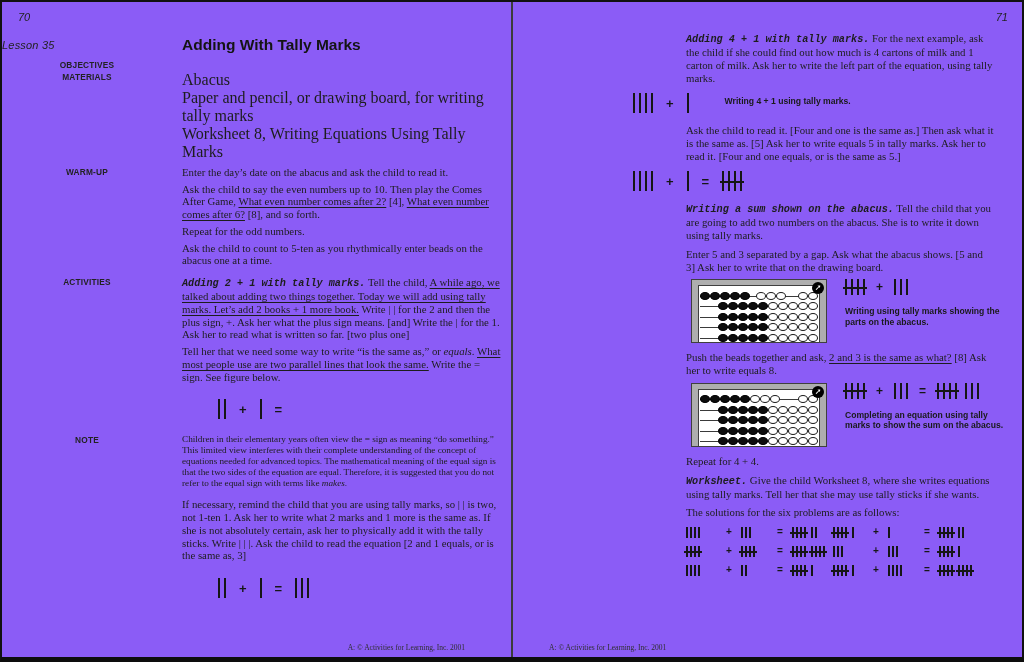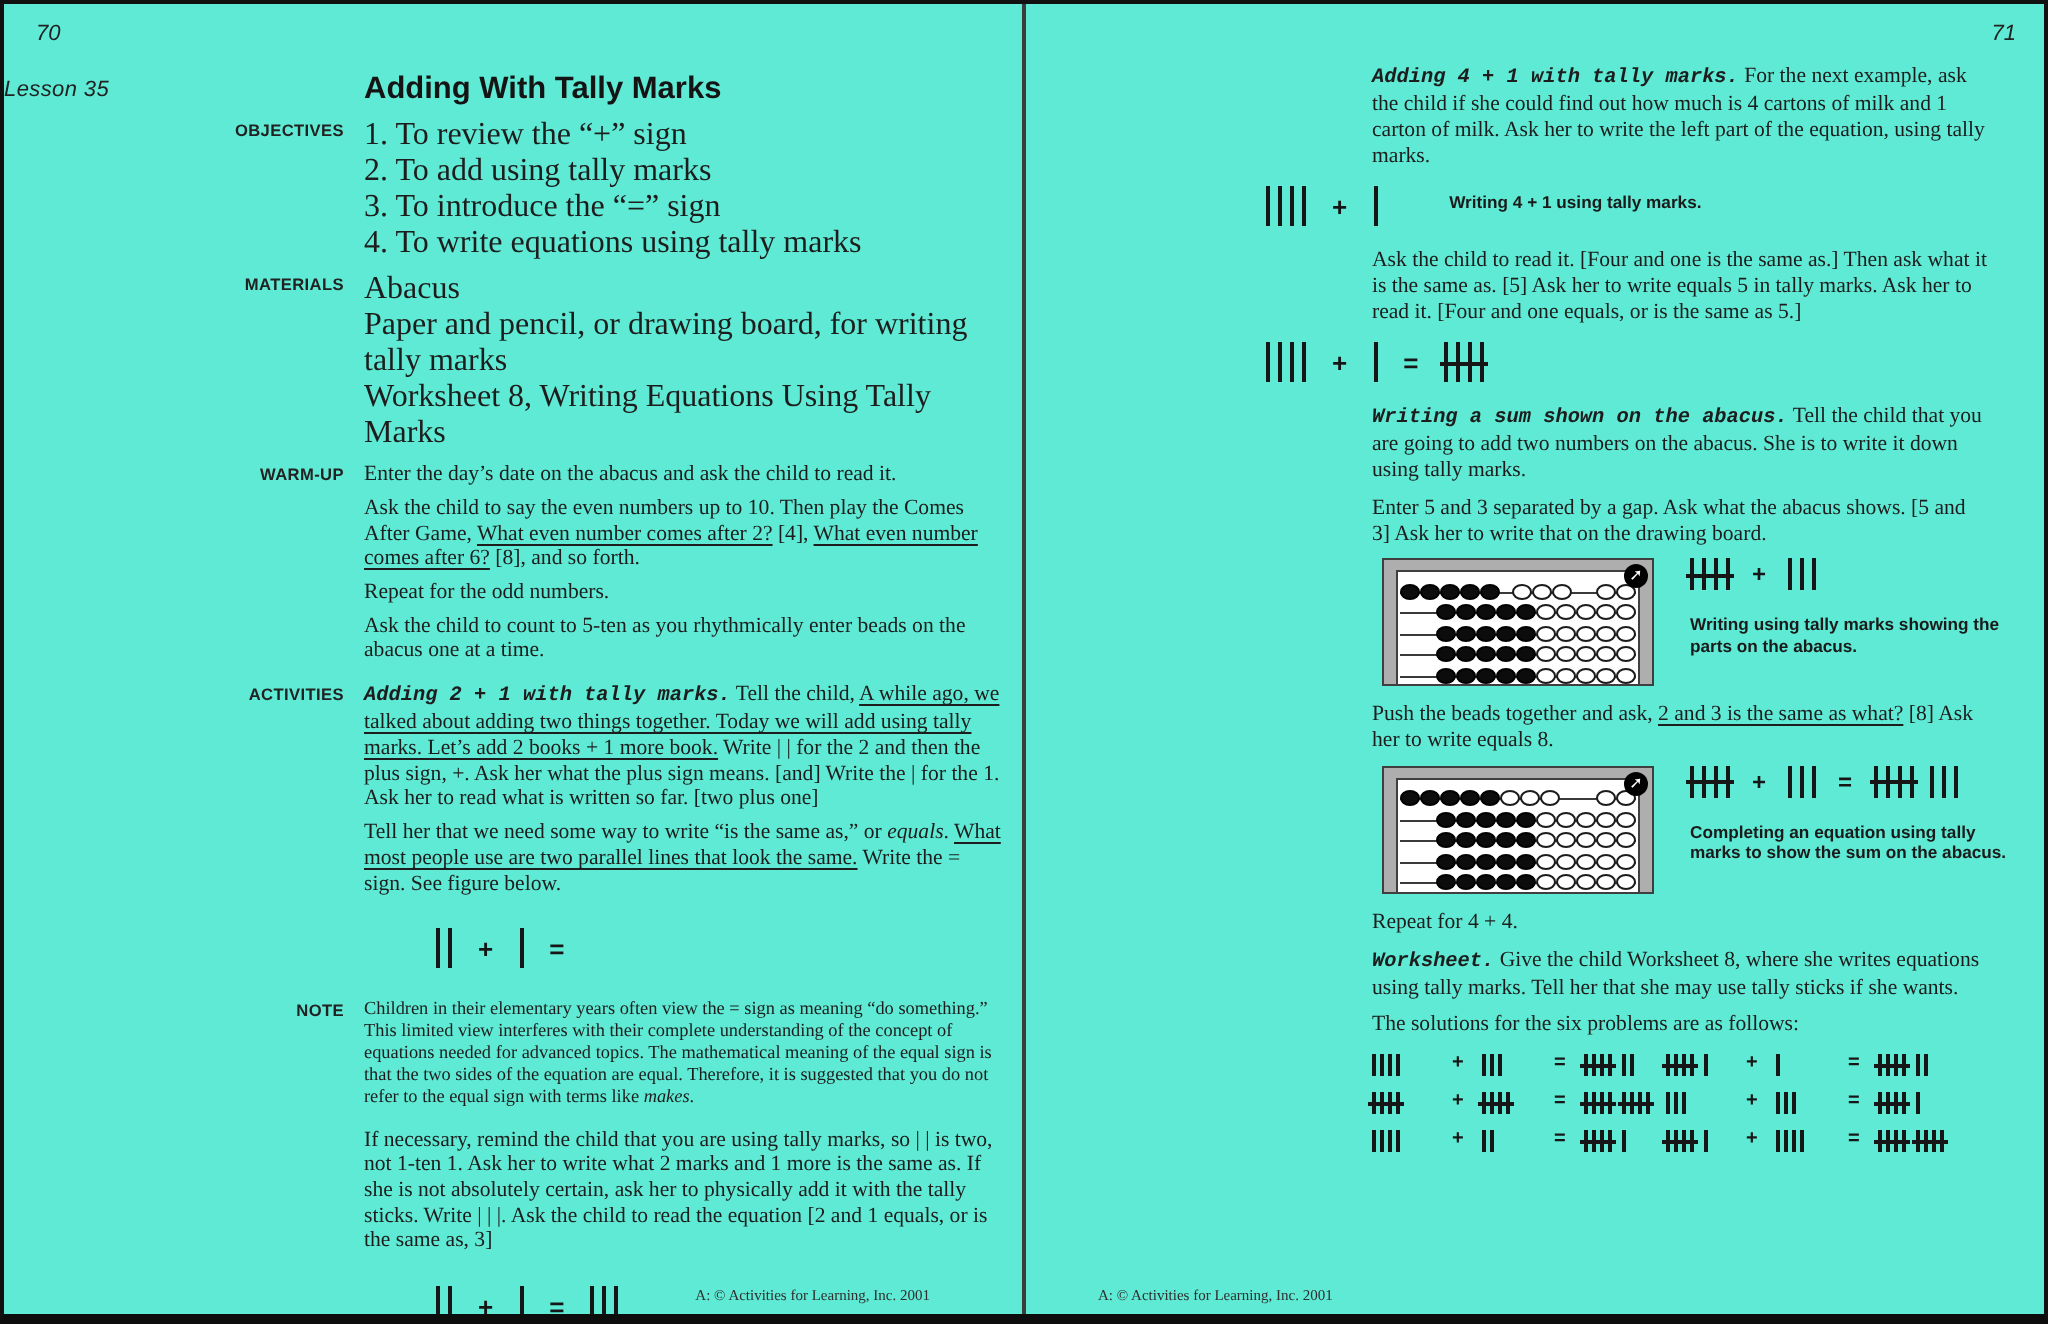--- a/index.html
+++ b/index.html
@@ -1,34 +1,34 @@
 <!DOCTYPE html>
 <html><head>
 <meta charset="utf-8">
 <style>
   html,body{margin:0;padding:0;background:#e8e8e8;}
   .sheet{
-    position:relative;width:1024px;height:662px;background:#5eead4;
+    position:relative;width:1024px;height:662px;background:#8b5cf6;
     box-sizing:border-box;border:2px solid #111;border-bottom:5px solid #0d0d0d;
     overflow:hidden;font-family:"Liberation Serif",serif;color:#1d1d1d;
   }
   .divider{position:absolute;left:509px;top:0;bottom:0;width:2px;background:#3c3c3c;}
   .page{position:absolute;top:0;bottom:0;}
   .page.left{left:0;width:509px;}
   .page.right{left:511px;width:511px;}
   .pgnum{position:absolute;top:9px;font:italic 400 11px "Liberation Sans",sans-serif;color:#222;}
   .pg-left{left:16px;}
   .pg-right{right:16px;}
   
   .lp-grid{
     position:absolute;left:0;top:34px;width:500px;
     display:grid;grid-template-columns:170px 320px;column-gap:10px;row-gap:0;
   }
   .lbl{
-    grid-column:1;text-align:right;font:700 8.3px/1.2 "Liberation Sans",sans-serif;
+    grid-column:1;text-align:center;font:700 8.3px/1.2 "Liberation Sans",sans-serif;
     color:#222;padding-top:2px;letter-spacing:.2px;
   }
   .lbl.lesson{font:italic 400 11px "Liberation Sans",sans-serif;text-align:left;padding-top:3px;}
   .bodycell{grid-column:2;margin-bottom:5px;}
   .title{
     grid-column:2;margin:0 0 6px 0;font:700 15.5px/1.1 "Liberation Sans",sans-serif;color:#141414;
   }
   p{margin:0 0 4px 0;font-size:10.8px;line-height:1.18;}
   .note p{font-size:9.2px;line-height:1.2;}
   .r-u{text-decoration:underline;text-underline-offset:1.5px;}
@@ -93,26 +93,20 @@
   <div class="divider"></div>
 
   <section class="page left">
     <div class="pgnum pg-left">70</div>
 
     <div class="lp-grid">
       <div class="lbl lesson">Lesson 35</div>
       <h1 class="title">Adding With Tally Marks</h1>
 
       <div class="lbl">OBJECTIVES</div>
-      <div class="bodycell">
-          <div>1. To review the “+” sign</div>
-          <div>2. To add using tally marks</div>
-          <div>3. To introduce the “=” sign</div>
-          <div>4. To write equations using tally marks</div>
-        </div>
 
       <div class="lbl">MATERIALS</div>
       <div class="bodycell">
           <div>Abacus</div>
           <div>Paper and pencil, or drawing board, for writing tally marks</div>
           <div>Worksheet 8, Writing Equations Using Tally Marks</div>
         </div>
 
       <div class="lbl">WARM-UP</div>
       <div class="bodycell">

